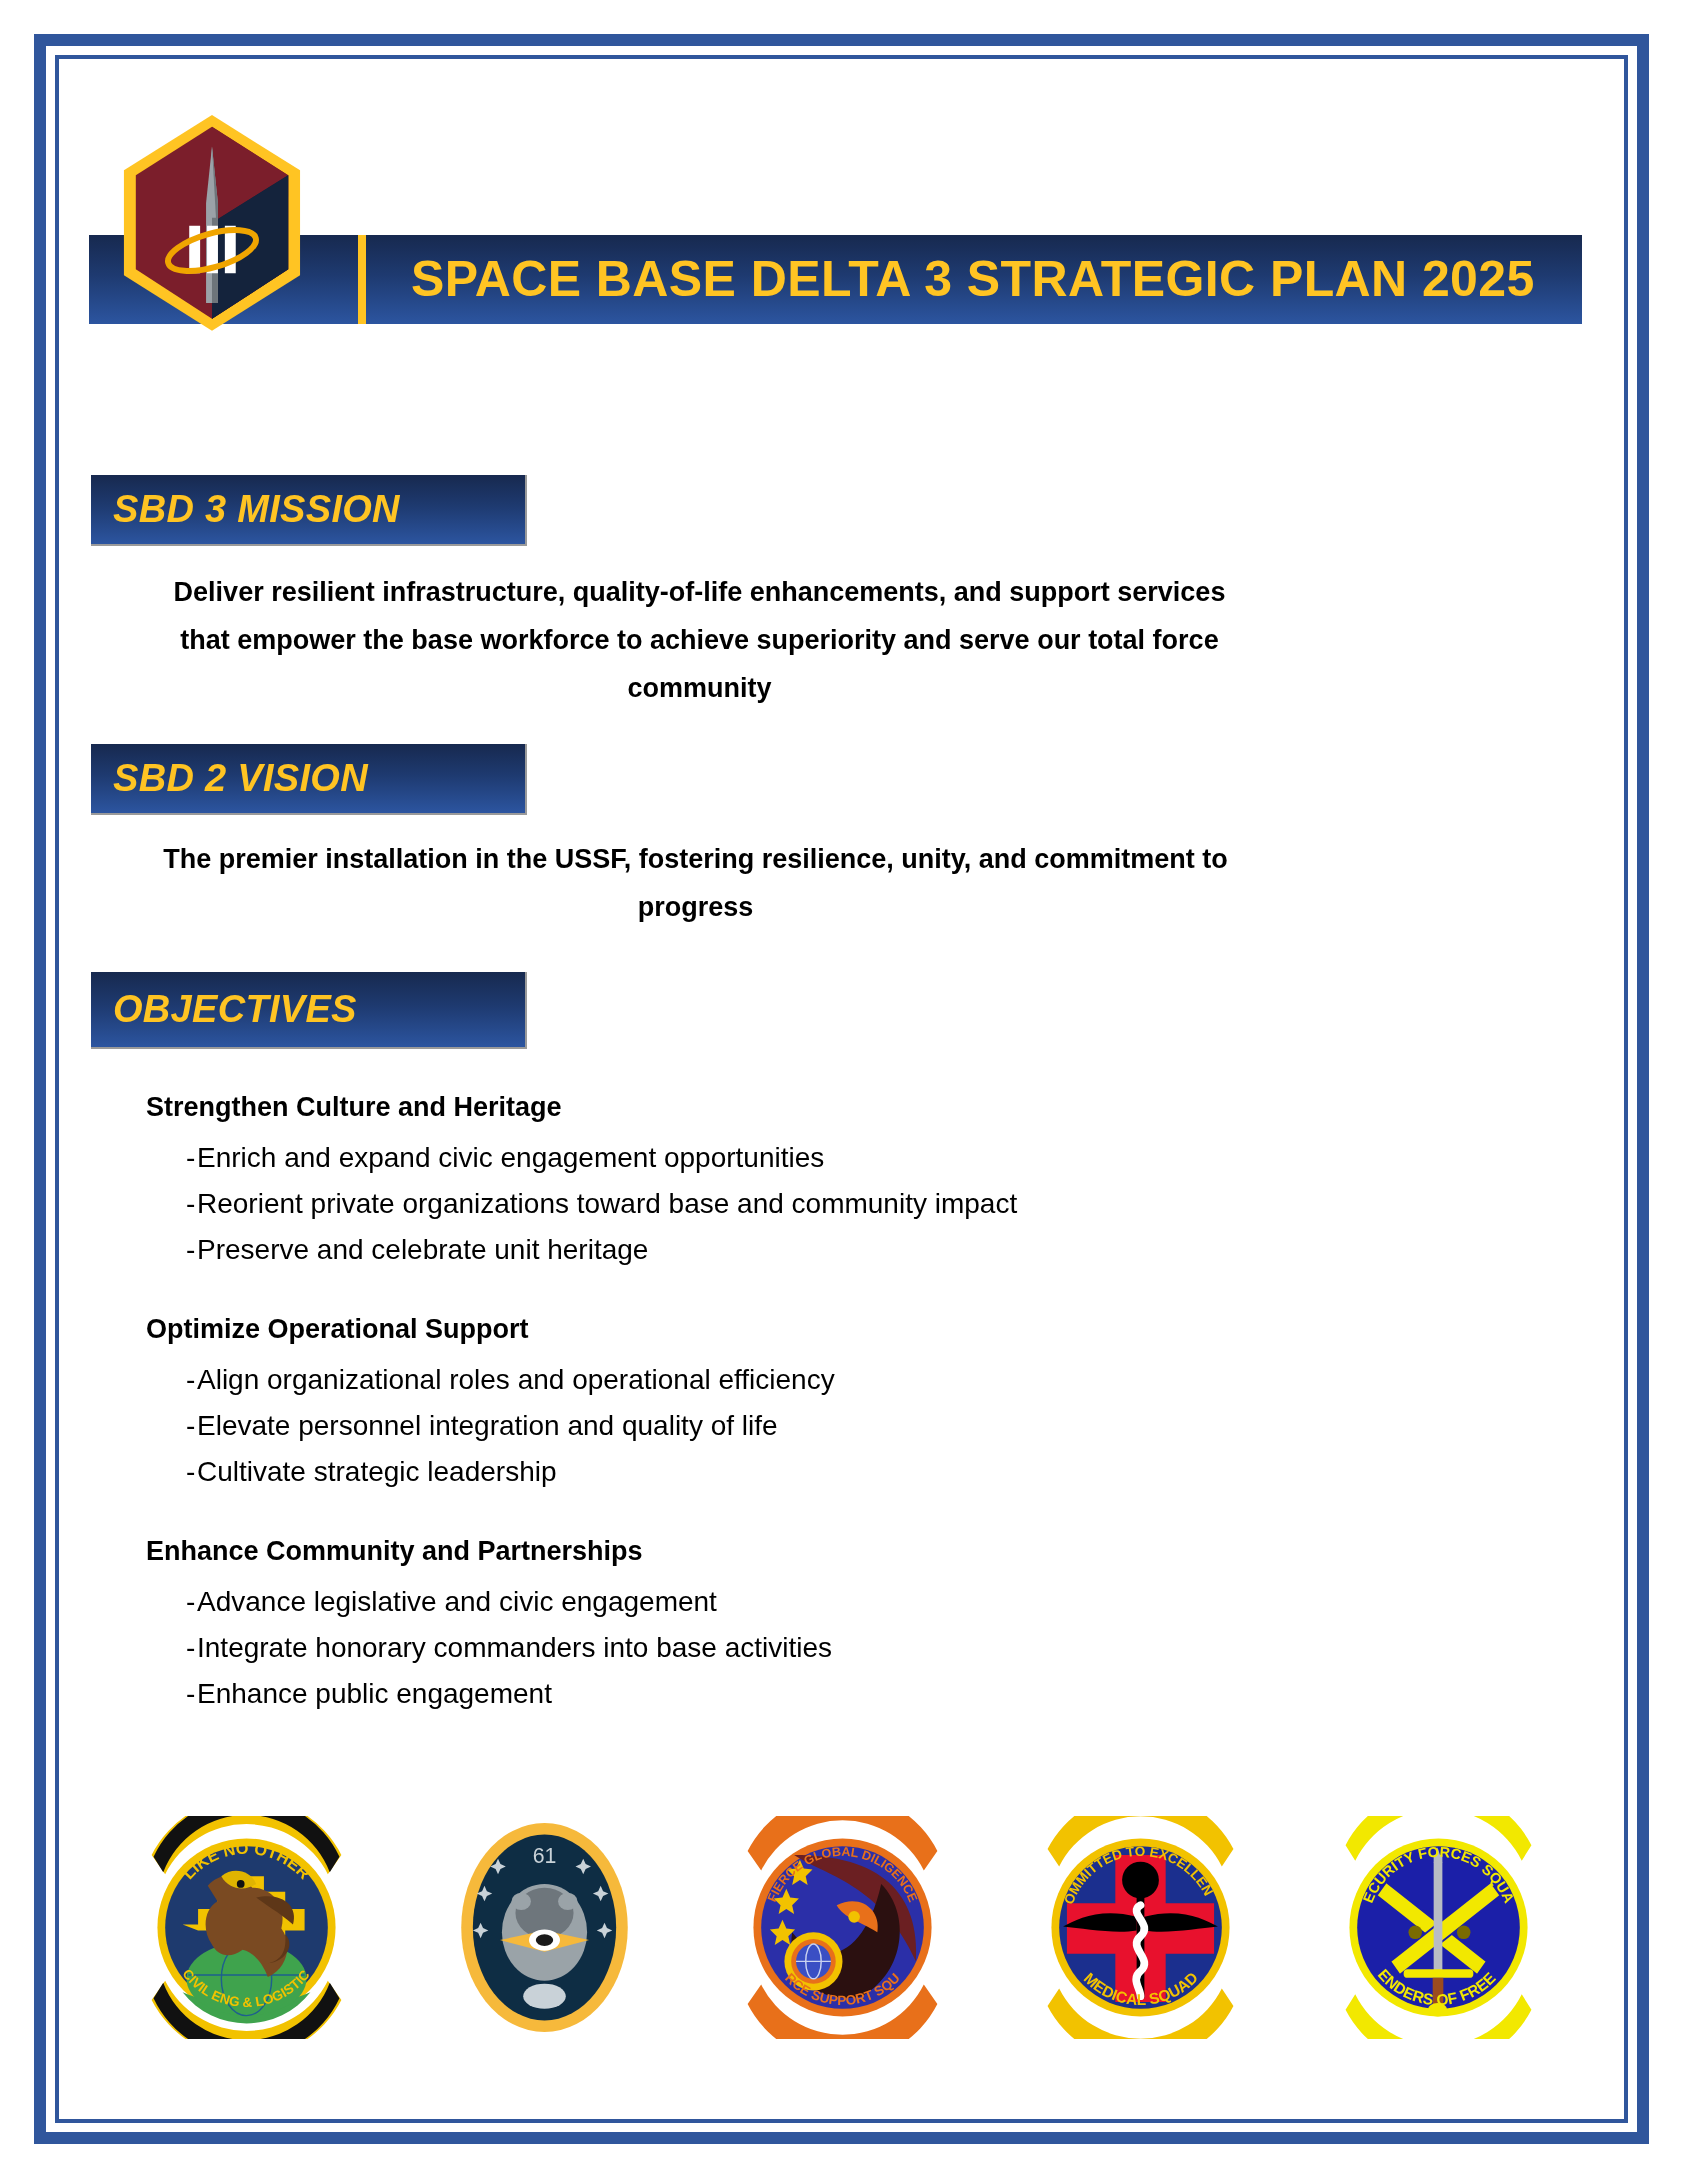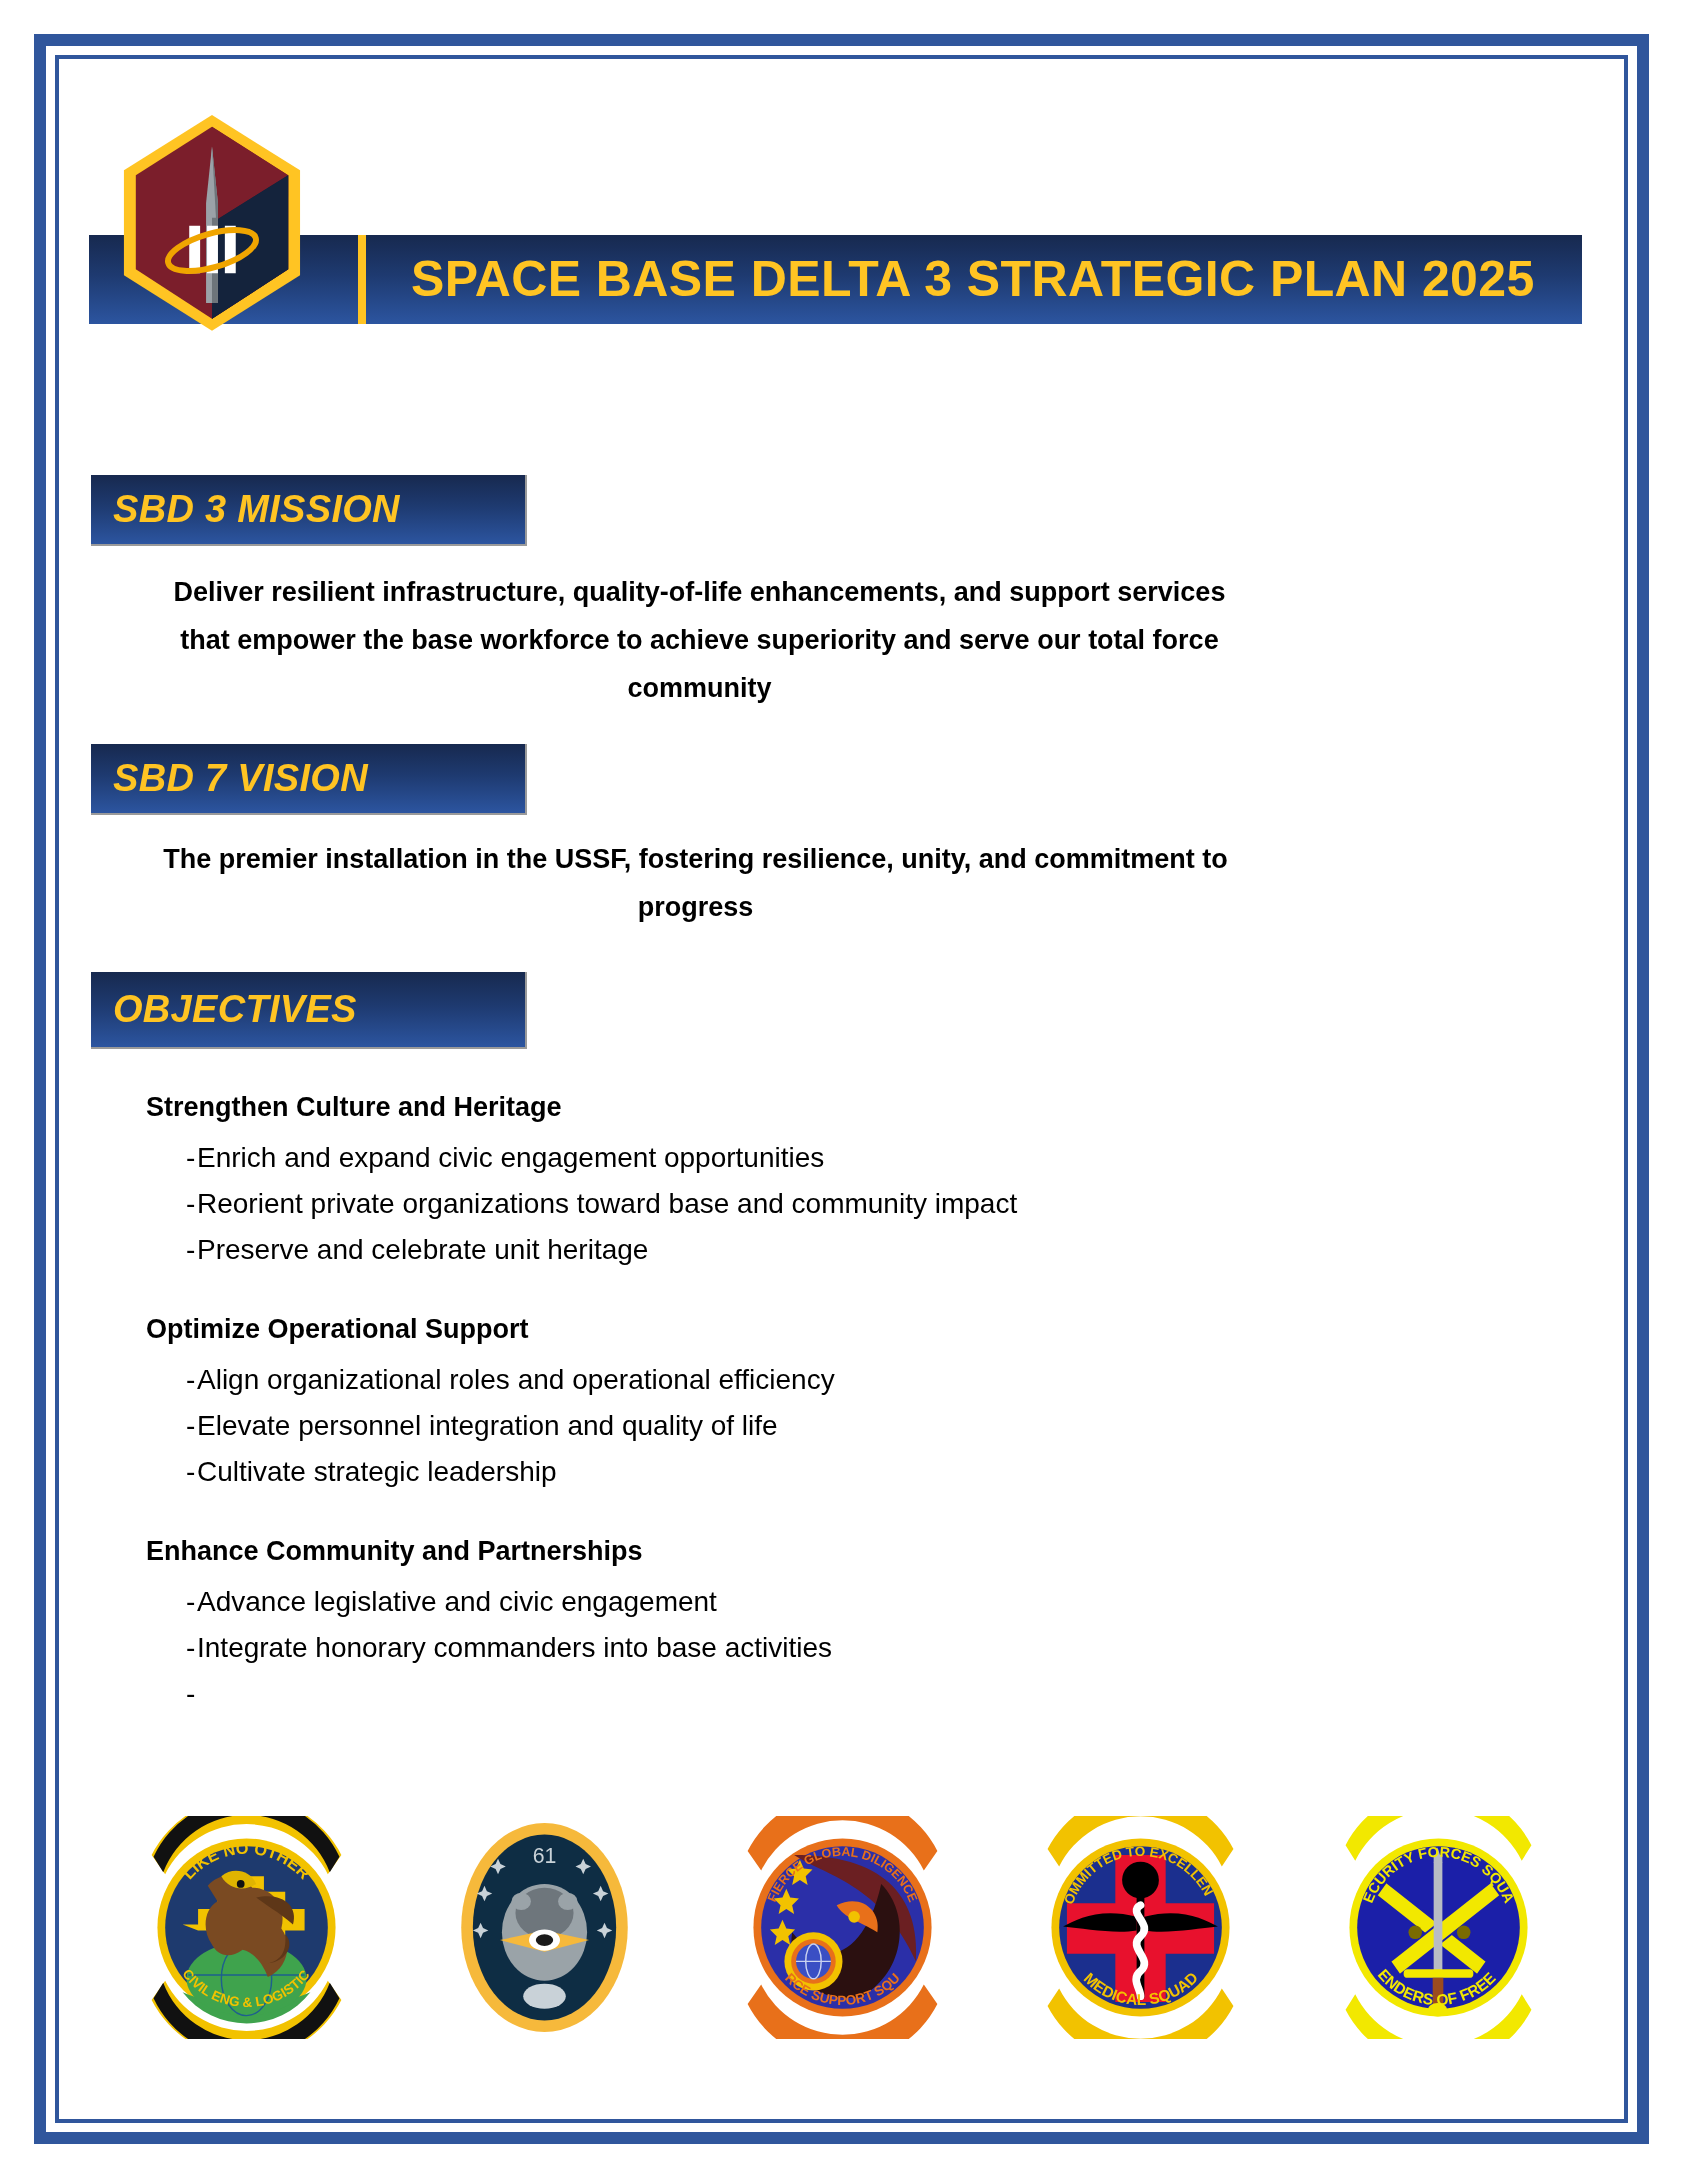--- a/index.html
+++ b/index.html
@@ -219,21 +219,21 @@
 
           <polygon points="95,38 99,110 91,110" fill="#9BA2A8"></polygon>
         </svg>
       </div>
     </div>
 
     <div class="chip" id="chip-mission">SBD 3 MISSION</div>
 
     <div class="para" id="mission-text">Deliver resilient infrastructure, quality-of-life enhancements, and support services that empower the base workforce to achieve superiority and serve our total force community</div>
 
-    <div class="chip" id="chip-vision">SBD 7 VISION</div>
+    <div class="chip" id="chip-vision">SBD 2 VISION</div>
 
     <div class="para" id="vision-text">The premier installation in the USSF, fostering resilience, unity, and commitment to progress</div>
 
     <div class="chip" id="chip-objectives">OBJECTIVES</div>
 
     <div class="objectives" id="objectives-root">
         <div class="obj-group">
           <div class="obj-title">Strengthen Culture and Heritage</div>
           <ul class="obj-list">
             <li class="obj-item">
@@ -273,20 +273,21 @@
             <li class="obj-item">
               <span class="obj-dash">-</span>
               <span>Advance legislative and civic engagement</span>
             </li>
             <li class="obj-item">
               <span class="obj-dash">-</span>
               <span>Integrate honorary commanders into base activities</span>
             </li>
             <li class="obj-item">
               <span class="obj-dash">-</span>
+              <span>Enhance public engagement</span>
             </li>
           </ul>
         </div>
       </div>
 
     <div class="patches" id="patches-root">
         <div class="patch" title="LIKE NO OTHER 61st CIVIL ENG &amp; LOGISTICS SQ">
           <svg viewBox="0 0 220 230">
             <path d="M12,40 A110,110 0 0 1 208,40 L194,60 A94,94 0 0 0 26,60 Z" fill="#F2C200"></path>
             <path d="M14,42 A106,106 0 0 1 206,42 L196,58 A92,92 0 0 0 24,58 Z" fill="#111111"></path>

